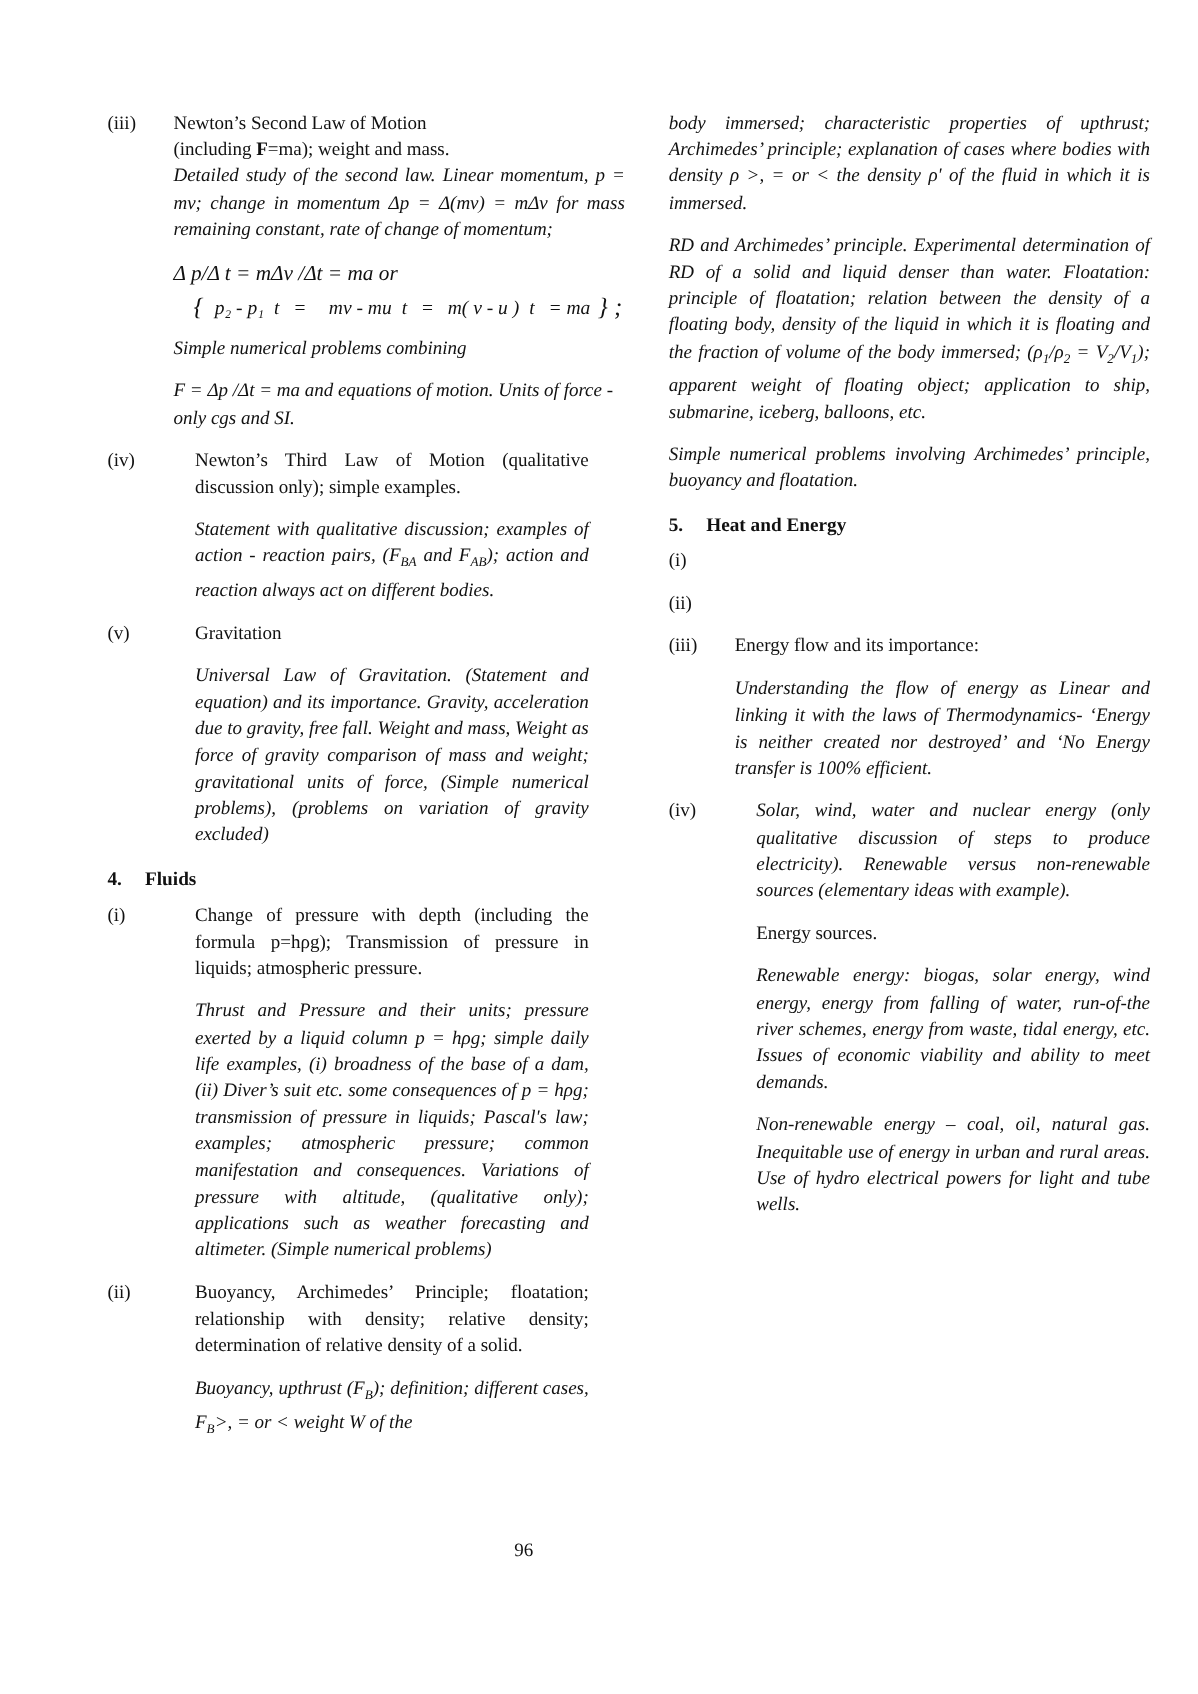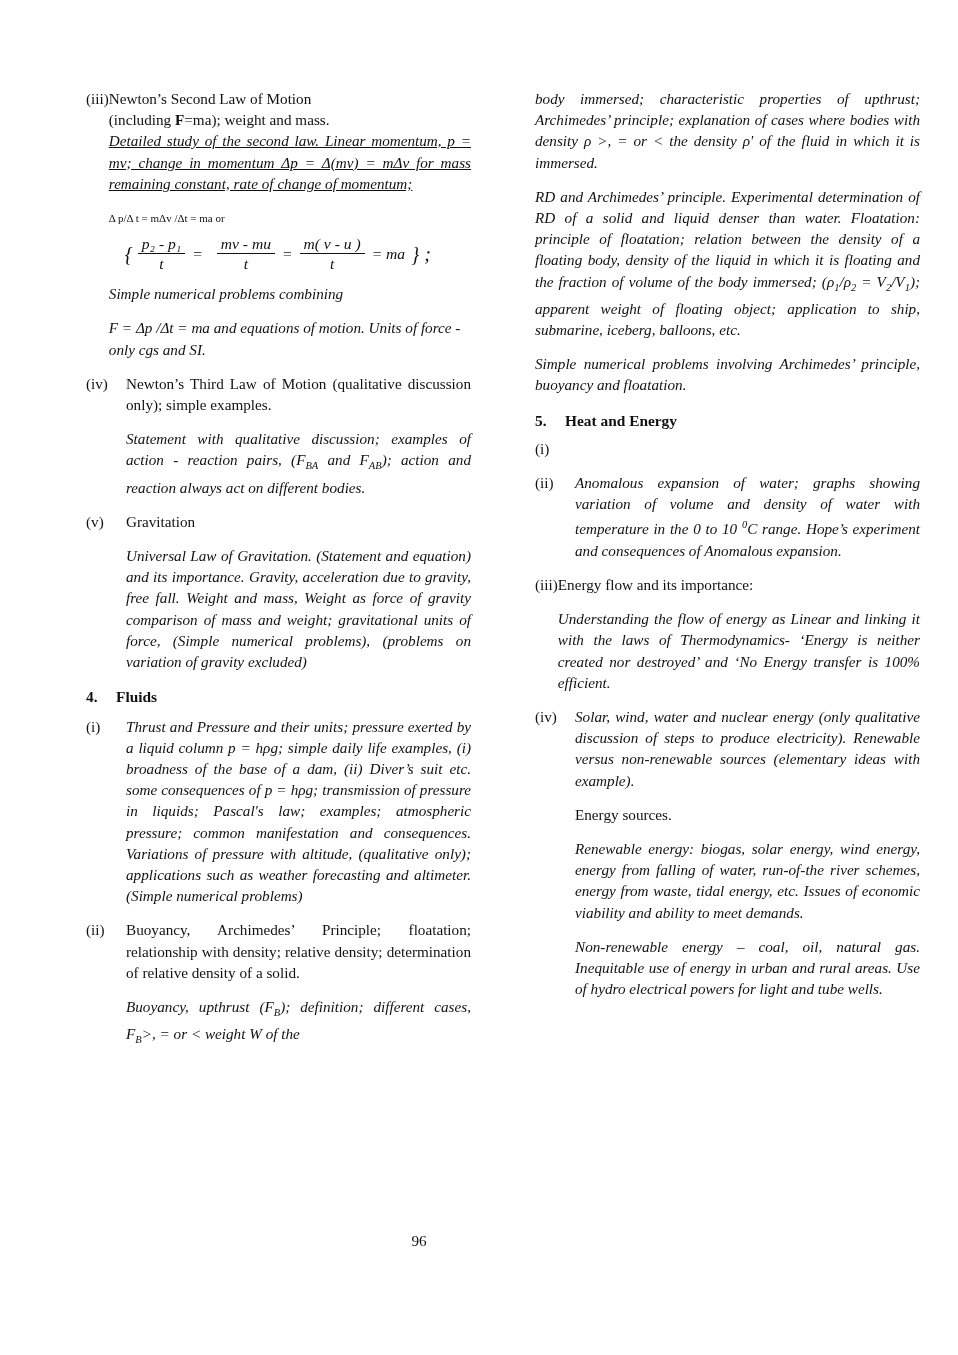--- a/index.html
+++ b/index.html
@@ -64,56 +64,57 @@
     margin-top: 11px;
   }
   .item .rn {
     flex: 0 0 auto;
     text-align: left;
     font-size: 15.2px;
     line-height: 21.2px;
     white-space: pre;
   }
   .item .rn.w40 { width: 40px; flex: 0 0 40px; }
-  .item .body { flex: 1 1 auto; }
+  .item .body { flex: 1 1 auto; margin-left: 30px; }
 
   .para {
     font-size: 15.2px;
     line-height: 21.2px;
     text-align: justify;
     margin: 0;
   }
   .para + .para { margin-top: 13px; }
   .para.tight + .para.tight { margin-top: 9px; }
   .para.nojust { text-align: left; }
 
   
   .mathline {
-    font-size: 11px;
+    font-style: italic;
+    font-size: 17px;
     line-height: 21.2px;
     margin: 14px 0 0 0;
     white-space: nowrap;
   }
   .fraction-row {
     display: flex;
     flex-direction: row;
     align-items: center;
     font-style: italic;
     font-size: 15.6px;
     margin: 6px 0 10px 14px;
     white-space: nowrap;
   }
   .fraction-row .brk {
     font-size: 20px;
     padding: 0 2px;
     font-style: italic;
   }
   .frac {
     display: inline-flex;
-    flex-direction: column;
+    flex-direction: row;
     align-items: center;
     vertical-align: middle;
     margin: 0 3px;
   }
   .frac .top {
     padding: 0 4px 1px 4px;
     font-size: 15.6px;
     line-height: 17px;
     white-space: nowrap;
   }
@@ -159,21 +160,21 @@
 
   <div class="columns">
 
     <div class="col left">
 
       <div class="item" style="margin-top:0;">
         <div class="rn">(iii)</div>
         <div class="body">
           <p class="para nojust">Newton’s Second Law of Motion</p>
           <p class="para nojust" style="margin-top:0;"><span>(including </span><span class="bold">F</span><span>=ma); weight and mass.</span></p>
-          <p class="para italic" style="margin-top:0;text-decoration:underline;">Detailed study of the second law. Linear momentum, p = mv; change in momentum Δp = Δ(mv) = mΔv for mass remaining constant, rate of change of momentum;</p>
+          <p class="para italic" style="margin-top:0;">Detailed study of the second law. Linear momentum, p = mv; change in momentum Δp = Δ(mv) = mΔv for mass remaining constant, rate of change of momentum;</p>
 
           <div class="mathline">Δ p/Δ t = mΔv /Δt = ma or</div>
 
           <div class="fraction-row">
             <span class="brk">{</span>
             <span class="frac">
               <span class="top">p₂ - p₁</span>
               <span class="bar"></span>
               <span class="bot">t</span>
             </span>
@@ -215,20 +216,21 @@
       </div>
 
       <div class="section-head">
         <span class="num">4.</span>
         <span class="ttl">Fluids</span>
       </div>
 
       <div class="item" style="margin-top:8px;">
         <div class="rn w40">(i)</div>
         <div class="body">
+          <p class="para">Change of pressure with depth (including the formula p=hρg); Transmission of pressure in liquids; atmospheric pressure.</p>
           <p class="para italic">Thrust and Pressure and their units; pressure exerted by a liquid column p = hρg; simple daily life examples, (i) broadness of the base of a dam, (ii) Diver’s suit etc. some consequences of p = hρg; transmission of pressure in liquids; Pascal's law; examples; atmospheric pressure; common manifestation and consequences. Variations of pressure with altitude, (qualitative only); applications such as weather forecasting and altimeter. (Simple numerical problems)</p>
         </div>
       </div>
 
       <div class="item" style="margin-top:13px;">
         <div class="rn w40">(ii)</div>
         <div class="body">
           <p class="para">Buoyancy, Archimedes’ Principle; floatation; relationship with density; relative density; determination of relative density of a solid.</p>
           <p class="para italic">Buoyancy, upthrust (F<sub class="sm">B</sub>); definition; different cases, F<sub class="sm">B</sub>&gt;, = or &lt; weight W of the</p>
         </div>
@@ -248,23 +250,20 @@
         <span class="num">5.</span>
         <span class="ttl">Heat and Energy</span>
       </div>
 
       <div class="item" style="margin-top:6px;">
         <div class="rn w40">(i)</div>
       </div>
 
       <div class="item" style="margin-top:13px;">
         <div class="rn w40">(ii)</div>
-        <div class="body">
-          <p class="para italic">Anomalous expansion of water; graphs showing variation of volume and density of water with temperature in the 0 to 10 <sup class="sm">0</sup>C range.  Hope’s experiment and consequences of Anomalous expansion.</p>
-        </div>
       </div>
 
       <div class="item" style="margin-top:13px;">
         <div class="rn">(iii)</div>
         <div class="body">
           <p class="para nojust">Energy flow and its importance:</p>
           <p class="para italic">Understanding the flow of energy as Linear and linking it with the laws of Thermodynamics- ‘Energy is neither created nor destroyed’ and ‘No Energy transfer is 100% efficient.</p>
         </div>
       </div>
 

